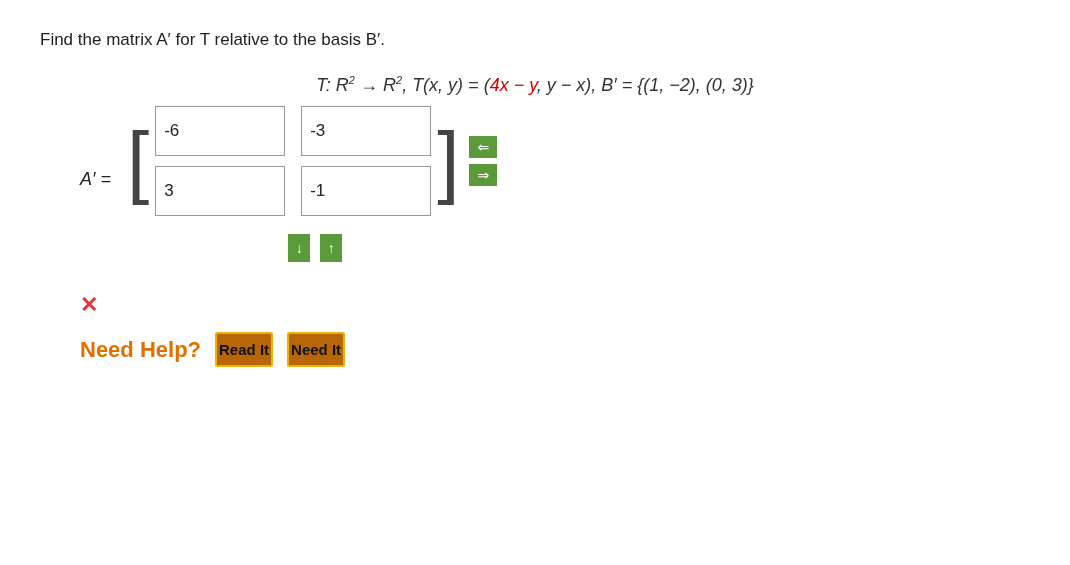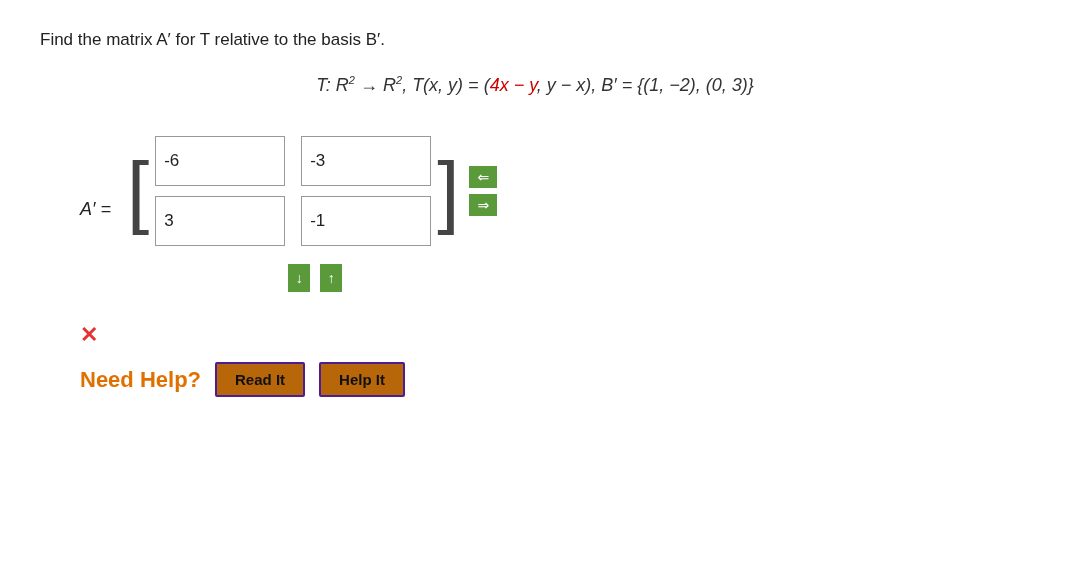--- a/index.html
+++ b/index.html
@@ -17,21 +17,20 @@
     .problem-statement {
       font-size: 17px;
       margin-bottom: 24px;
       color: #222;
     }
 
     .formula-line {
       text-align: center;
       font-style: italic;
       font-size: 18px;
-      margin-bottom: 30px;
       color: #333;
     }
 
     .formula-line .highlight {
       color: #cc0000;
       font-style: italic;
     }
 
     .matrix-section {
       display: flex;
@@ -170,22 +169,22 @@
 
     .need-help-label {
       font-size: 22px;
       font-weight: bold;
       color: #e07000;
     }
 
     .help-btn {
       background: #b8660a;
       color: #111;
-      border: 2px solid #4c1d95;
-      padding: 7px 18px;
+      border: 2px solid #eab308;
+      padding: 7px 2px;
       font-size: 15px;
       font-weight: bold;
       cursor: pointer;
       border-radius: 2px;
     }
 
     sup {
       font-size: 11px;
     }
   </style>
@@ -233,14 +232,14 @@
       <button class="col-arrow-btn">↑</button>
     </div>
   </div>
 </div>
 
 <div class="wrong-icon">✕</div>
 
 <div class="help-row">
   <span class="need-help-label">Need Help?</span>
   <button class="help-btn">Read It</button>
-  <button class="help-btn">Help It</button>
+  <button class="help-btn">Need It</button>
 </div>
 
 </body></html>

